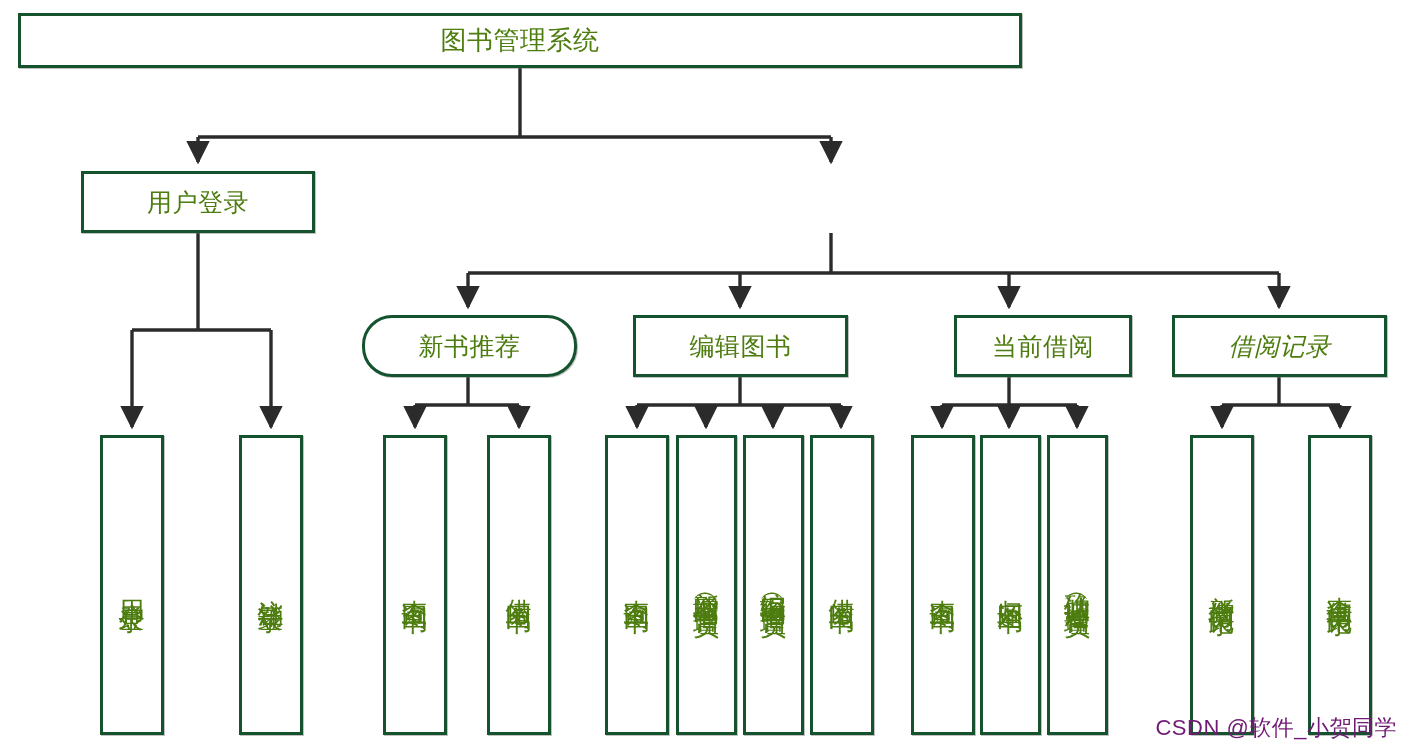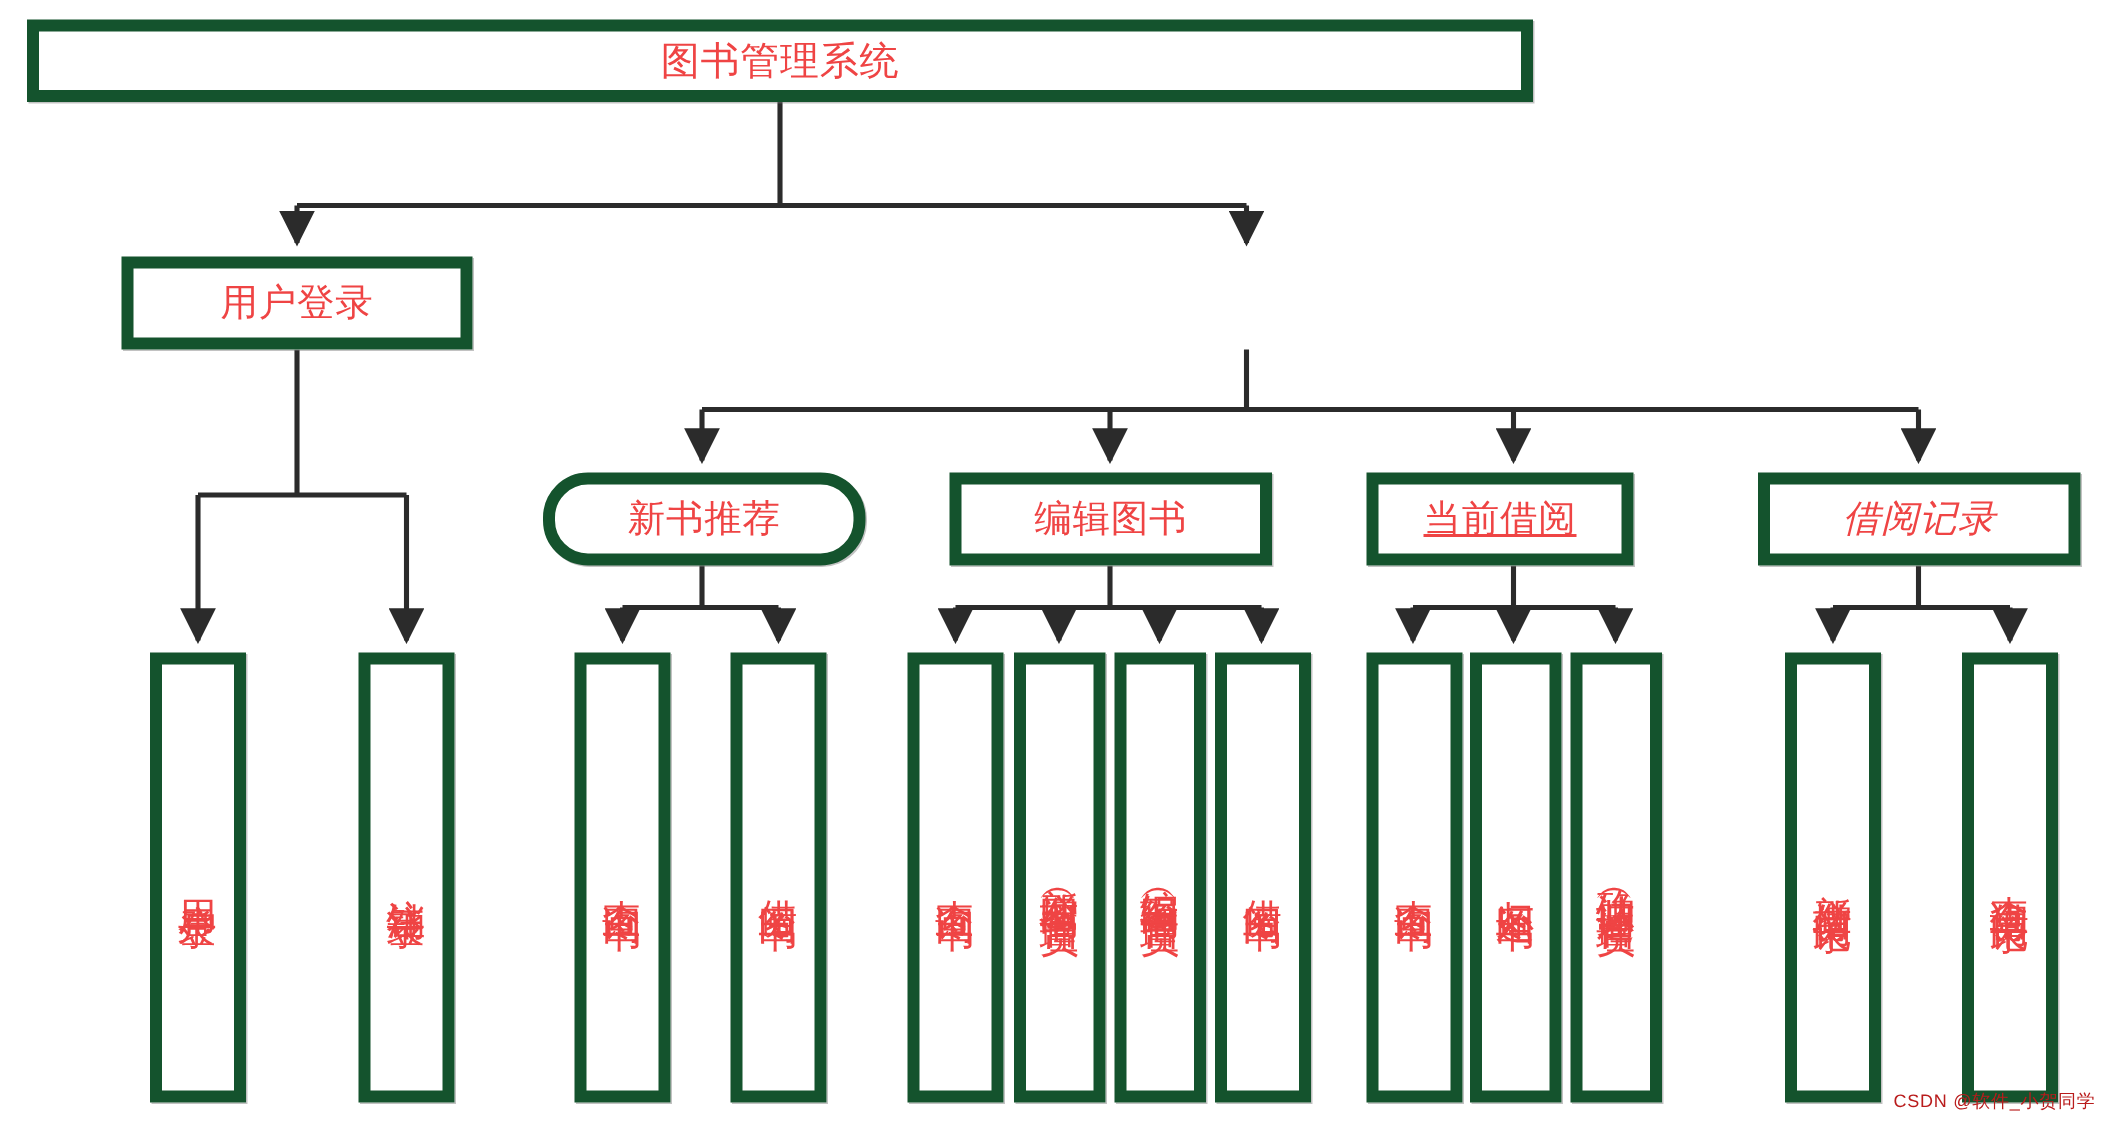--- a/index.html
+++ b/index.html
@@ -21,26 +21,26 @@
     position: absolute;
     left: 0;
     top: 0;
     width: 1405px;
     height: 747px;
     pointer-events: none;
   }
   .node {
     position: absolute;
     box-sizing: border-box;
-    border: 8px solid #14532d;
+    border: 3px solid #14532d;
     background: #ffffff;
     display: flex;
     align-items: center;
     justify-content: center;
-    color: #ef4444;
+    color: #4d7c0f;
     box-shadow: 1px 1px 0 rgba(120,120,120,0.45);
   }
   .node .label {
     display: block;
     text-align: center;
     line-height: 1.15;
     letter-spacing: 0.5px;
   }
   
   .node.h .label {
@@ -59,22 +59,22 @@
     font-size: 26px;
     line-height: 1.0;
     letter-spacing: 3px;
     white-space: nowrap;
     max-height: 260px;
   }
   .watermark {
     position: absolute;
     right: 8px;
     bottom: 4px;
-    font-size: 12px;
-    color: #b91c1c;
+    font-size: 22px;
+    color: #701a75;
     letter-spacing: 0.5px;
     white-space: nowrap;
   }
 </style>
 </head>
 <body>
 
 <div id="canvas">
 
   <svg class="wires" viewBox="0 0 1405 747" xmlns="http://www.w3.org/2000/svg">
@@ -134,21 +134,21 @@
   <div class="node h" style="left:81px; top:171px; width:234px; height:62px;">
     <span class="label">用户登录</span>
   </div>
 
   <div class="node h" style="left:362px; top:315px; width:215px; height:62px;border-radius:30px;">
     <span class="label">新书推荐</span>
   </div>
   <div class="node h" style="left:633px; top:315px; width:215px; height:62px;">
     <span class="label">编辑图书</span>
   </div>
-  <div class="node h" style="left:911px; top:315px; width:178px; height:62px;text-decoration:underline;">
+  <div class="node h" style="left:954px; top:315px; width:178px; height:62px;">
     <span class="label">当前借阅</span>
   </div>
   <div class="node h" style="left:1172px; top:315px; width:215px; height:62px;font-style:italic;">
     <span class="label">借阅记录</span>
   </div>
 
   <div class="node v" style="left:100px; top:435px; width:64px; height:300px;">
     <span class="label">用户登录</span>
   </div>
   <div class="node v" style="left:239px; top:435px; width:64px; height:300px;">

